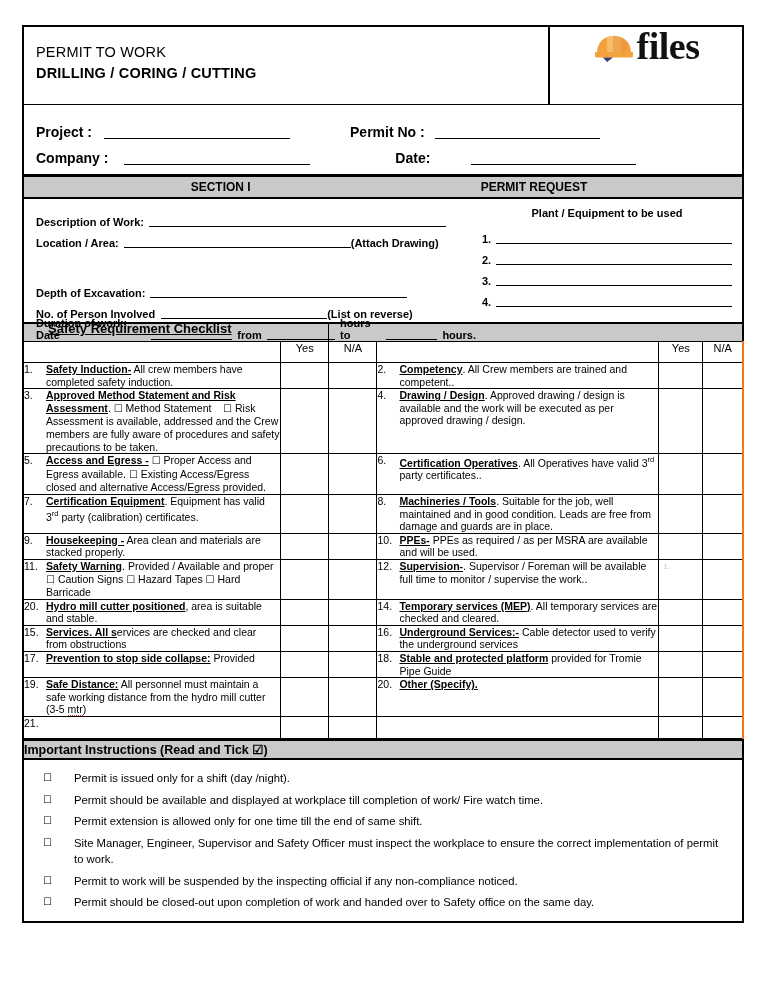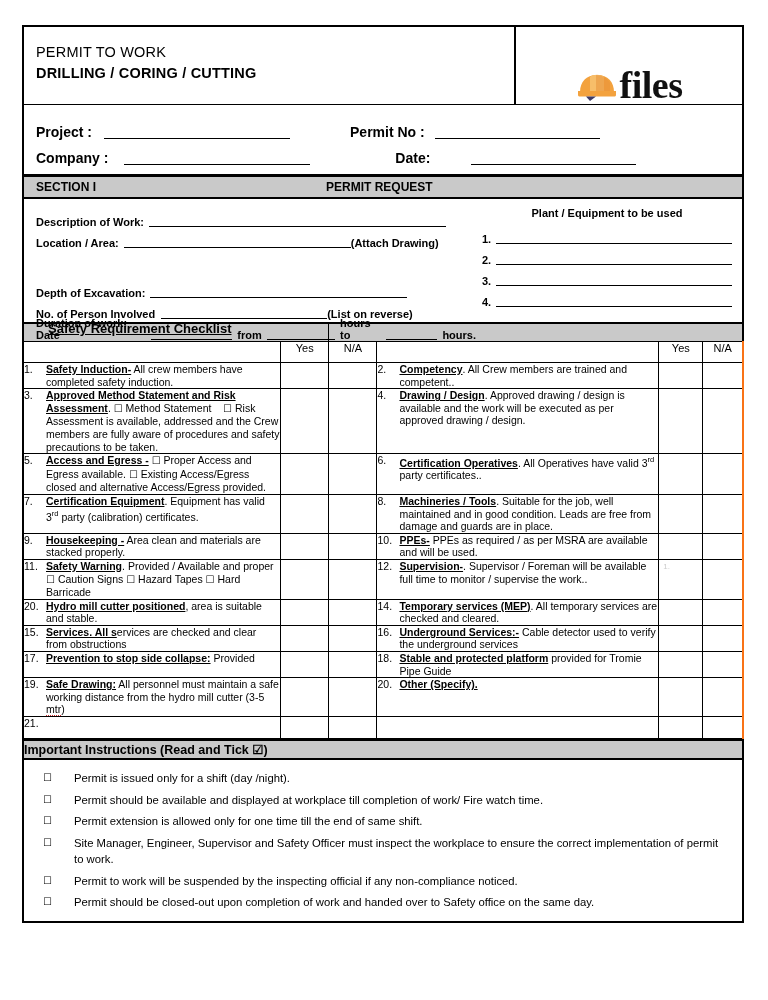--- a/index.html
+++ b/index.html
@@ -49,25 +49,25 @@
     font-weight: 400;
   }
   .title-line2 {
     font-size: 14.5px;
     font-weight: bold;
     line-height: 19px;
     letter-spacing: .2px;
     margin-top: 2px;
   }
   .title-right {
-    width: 228px;
-    border-left: 2px solid #000;
-    box-sizing: border-box;
-    display: flex;
-    align-items: flex-end;
+    width: 194px;
+    border-left: 2px solid #000;
+    box-sizing: border-box;
+    display: flex;
+    align-items: flex-start;
     justify-content: center;
   }
   .logo {
     display: flex;
     align-items: center;
     gap: 2px;
   }
   .logo-mark {
     width: 42px;
     height: 32px;
@@ -114,20 +114,21 @@
     background: #c9c9c9;
     border-left: 2px solid #000;
     border-right: 2px solid #000;
     border-bottom: 2px solid #000;
     box-sizing: border-box;
     height: 22px;
     display: flex;
     align-items: center;
     font-size: 12px;
     font-weight: bold;
+    justify-content: center;
   }
   .section-bar .sb-left { padding-left: 12px; width: 290px; }
   .section-bar .sb-mid { }
 
   
   .request-block {
     border-left: 2px solid #000;
     border-right: 2px solid #000;
     border-bottom: 2px solid #000;
     box-sizing: border-box;
@@ -581,21 +582,21 @@
                 <span class="item-body"><b>Stable and protected platform</b> provided for Tromie Pipe Guide</span>
               </div>
             </td>
             <td></td>
             <td></td>
           </tr>
           <tr>
             <td class="item-cell">
               <div class="item-inner">
                 <span class="item-num">19.</span>
-                <span class="item-body"><b>Safe Drawing:</b> All personnel must maintain a safe working distance from the hydro mill cutter (3-5 <span class="spell">mtr</span>)</span>
+                <span class="item-body"><b>Safe Distance:</b> All personnel must maintain a safe working distance from the hydro mill cutter (3-5 <span class="spell">mtr</span>)</span>
               </div>
             </td>
             <td></td>
             <td></td>
             <td class="item-cell">
               <div class="item-inner">
                 <span class="item-num">20.</span>
                 <span class="item-body"><b>Other (Specify).</b></span>
               </div>
             </td>

